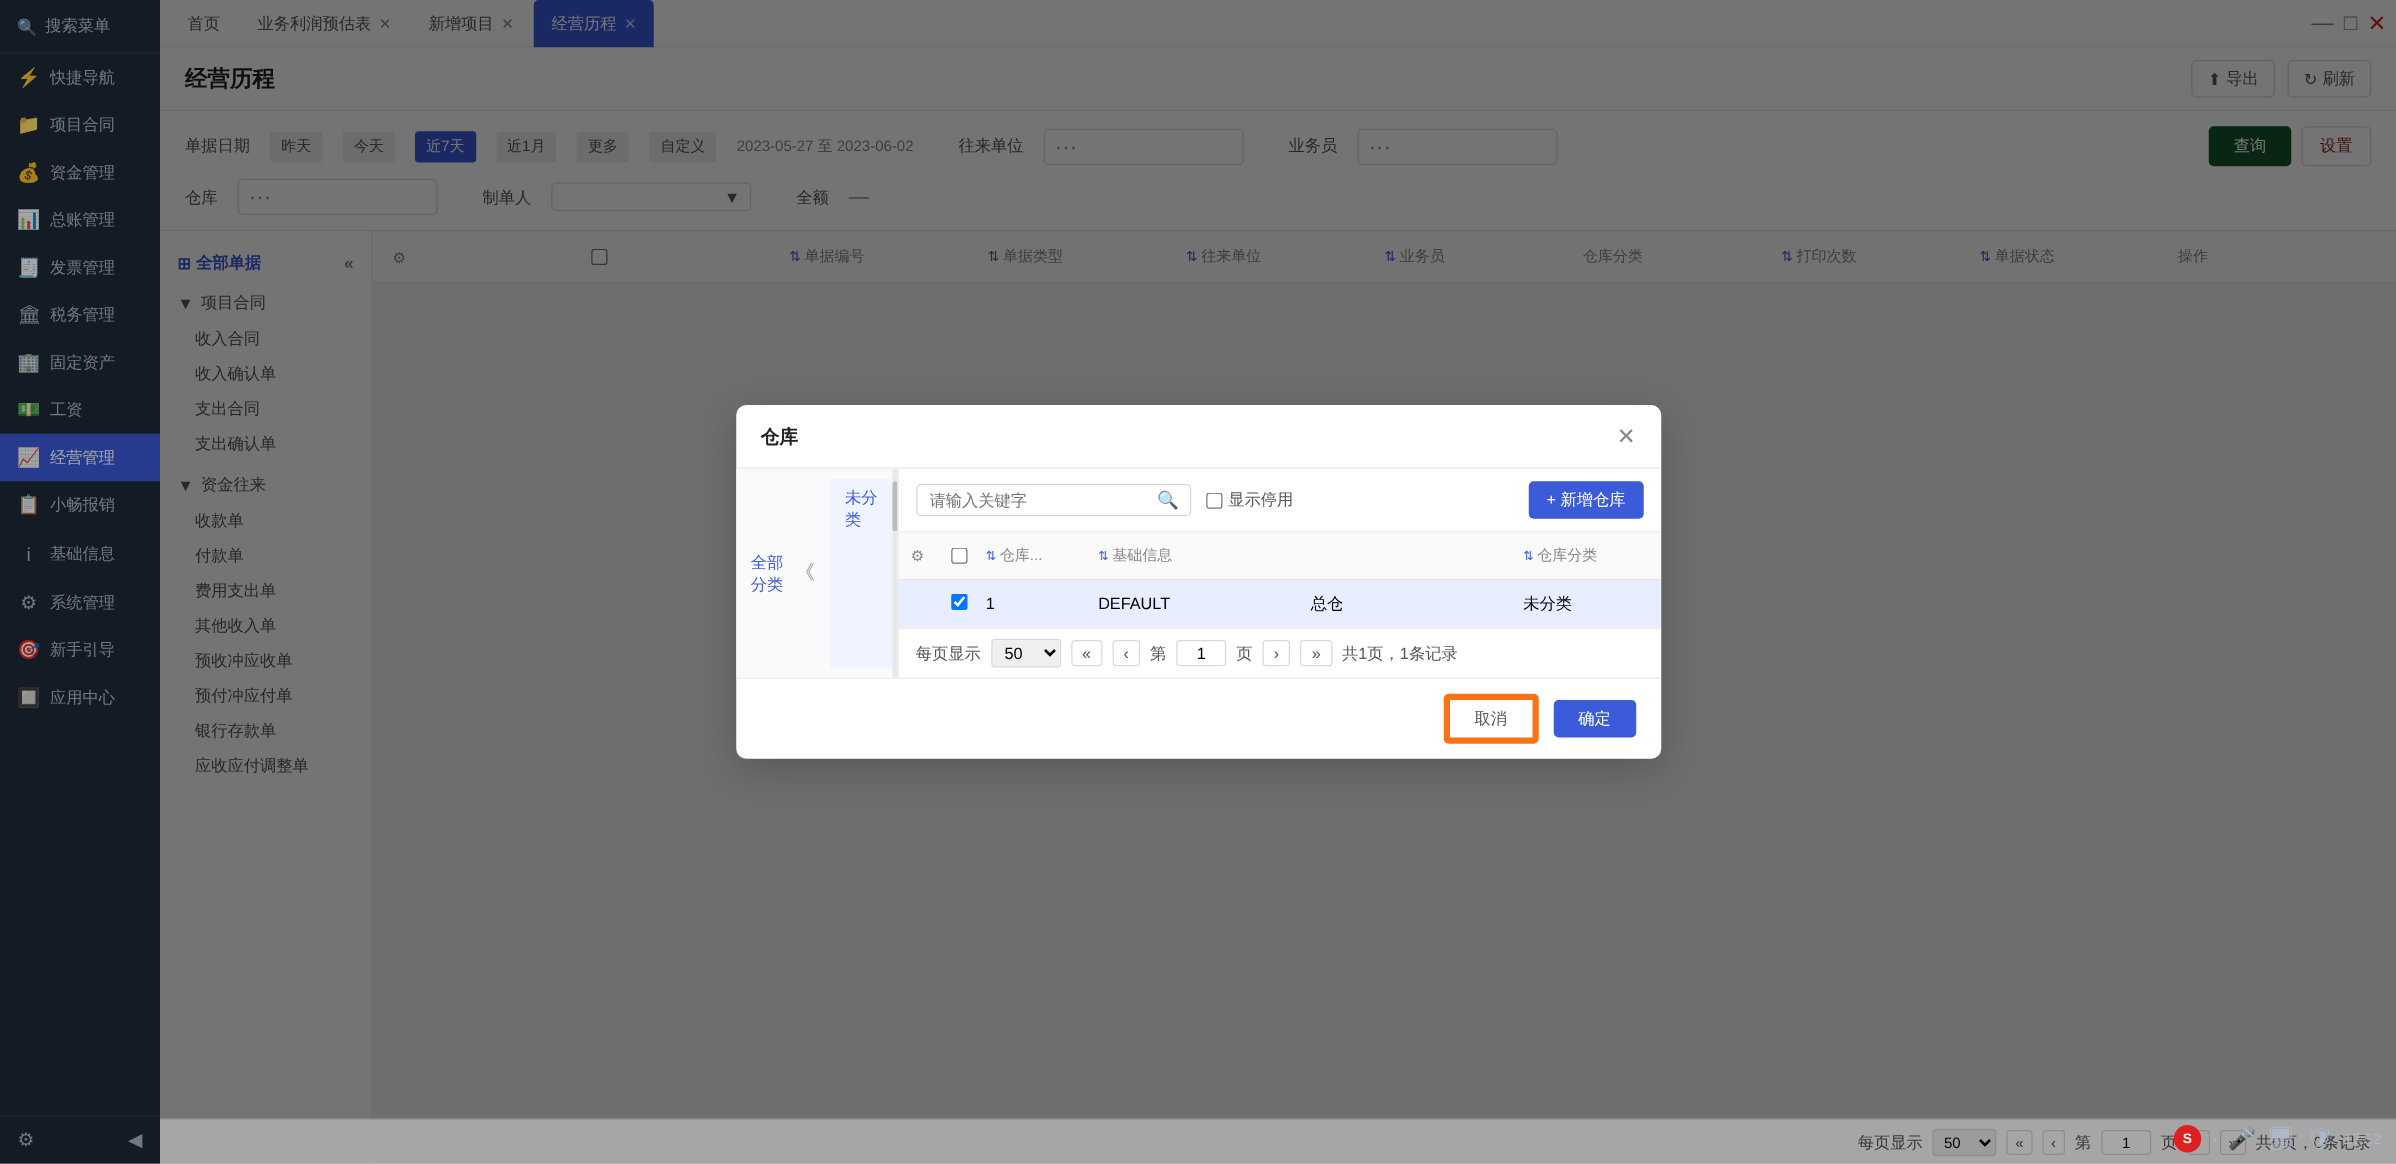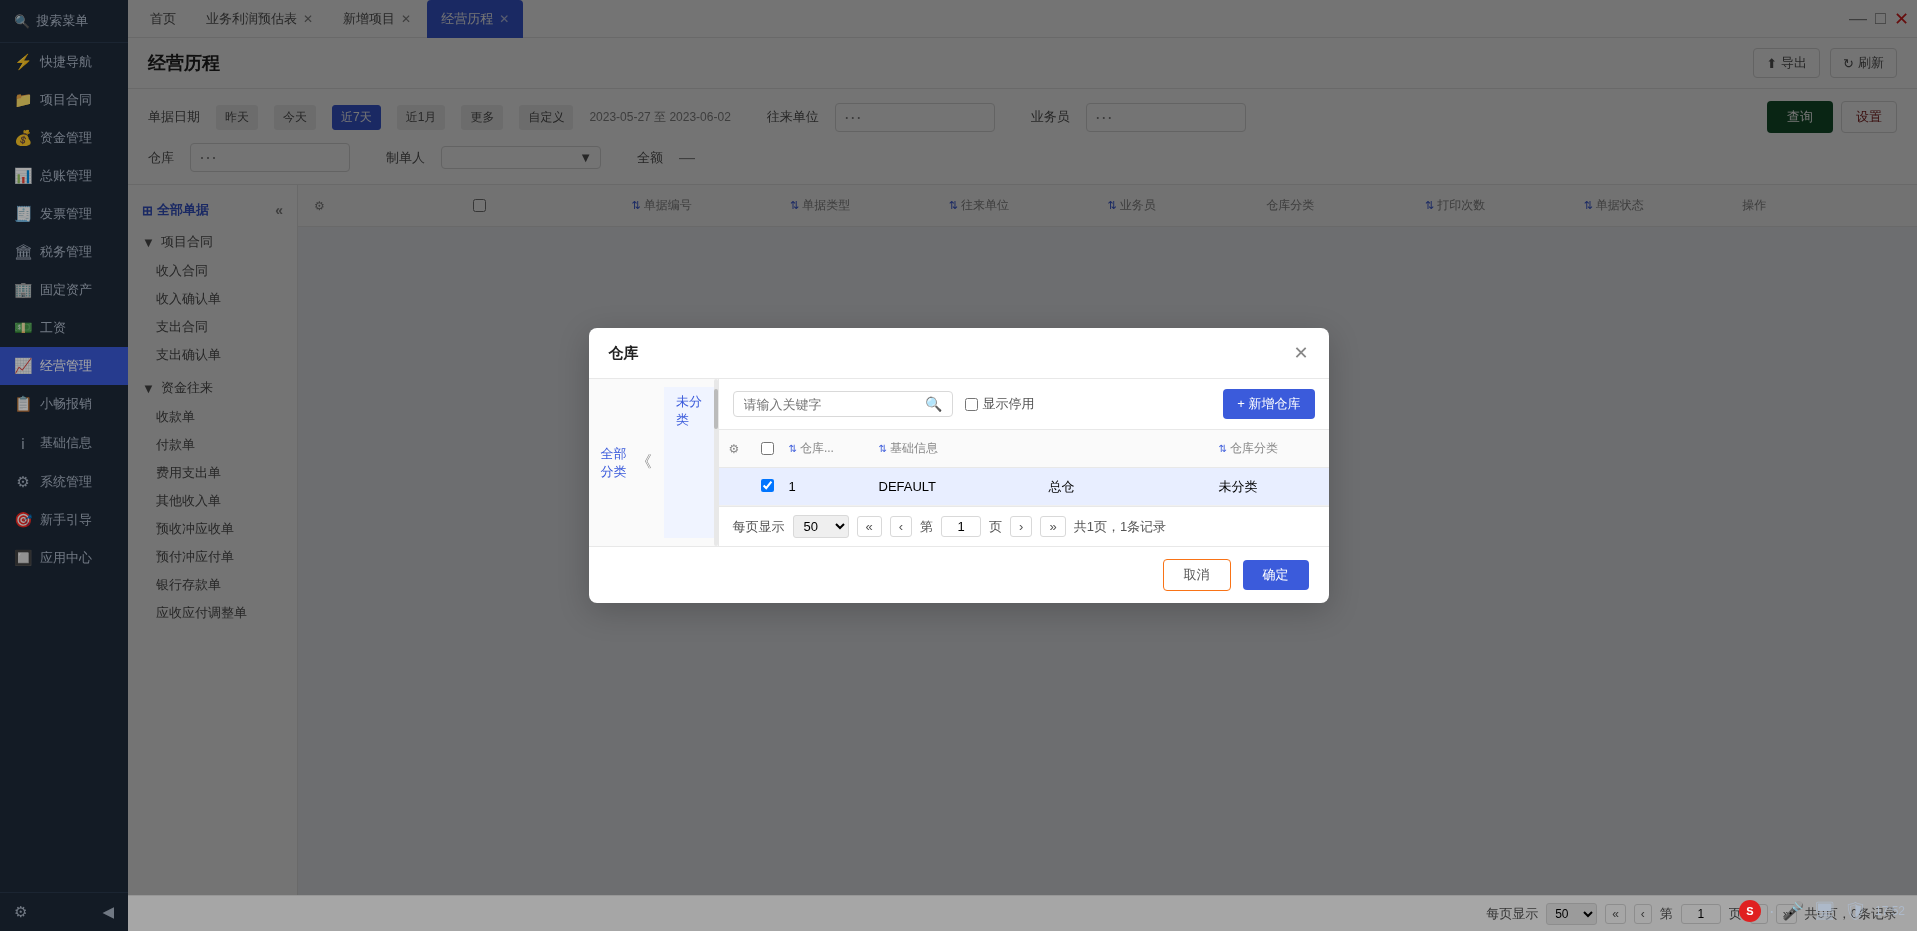--- a/index.html
+++ b/index.html
@@ -246,21 +246,21 @@
     .modal-page-input { width: 40px; text-align: center; border: 1px solid #d9d9d9; border-radius: 3px; padding: 2px 4px; font-size: 13px; }
     .modal-page-select { border: 1px solid #d9d9d9; border-radius: 3px; padding: 2px 6px; font-size: 13px; }
     .page-info { font-size: 13px; color: #555; }
 
     
     .dialog-actions {
       border-top: 1px solid #e8e8e8; padding: 12px 20px;
       display: flex; align-items: center; justify-content: flex-end; gap: 12px;
     }
     .btn-cancel {
-      border: 1px solid #f97316; background: #fff; border-radius: 4px;
+      border: 5px solid #f97316; background: #fff; border-radius: 4px;
       padding: 6px 20px; font-size: 13px; cursor: pointer; color: #555;
     }
     .btn-confirm {
       background: #3b5bdb; color: #fff; border: none; border-radius: 4px;
       padding: 6px 20px; font-size: 13px; cursor: pointer;
     }
 
     
     .systray {
       position: absolute; bottom: 0; right: 0; height: 40px; width: 200px;

